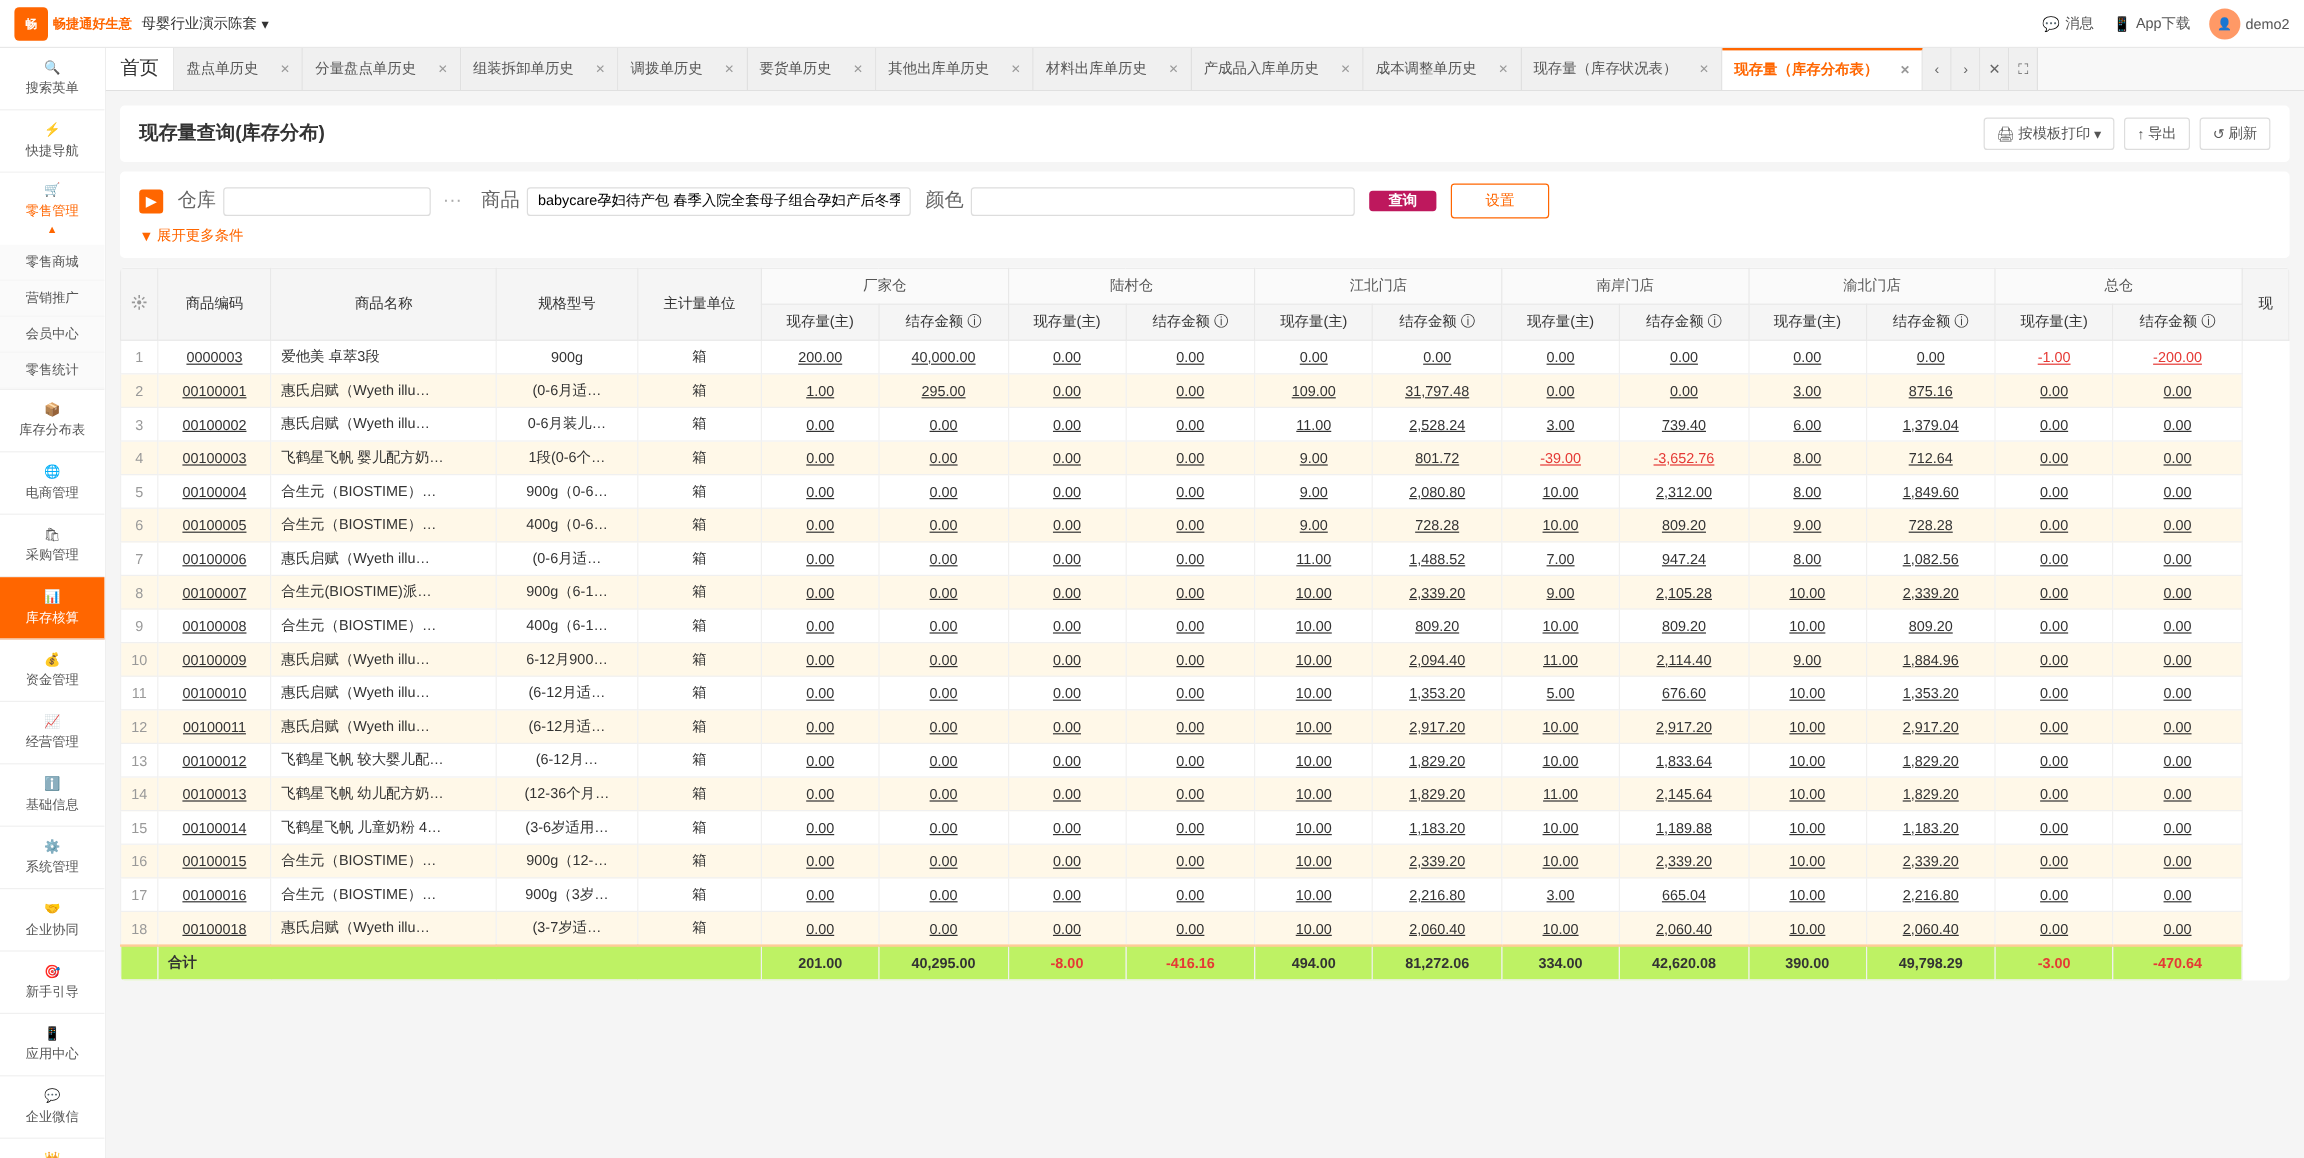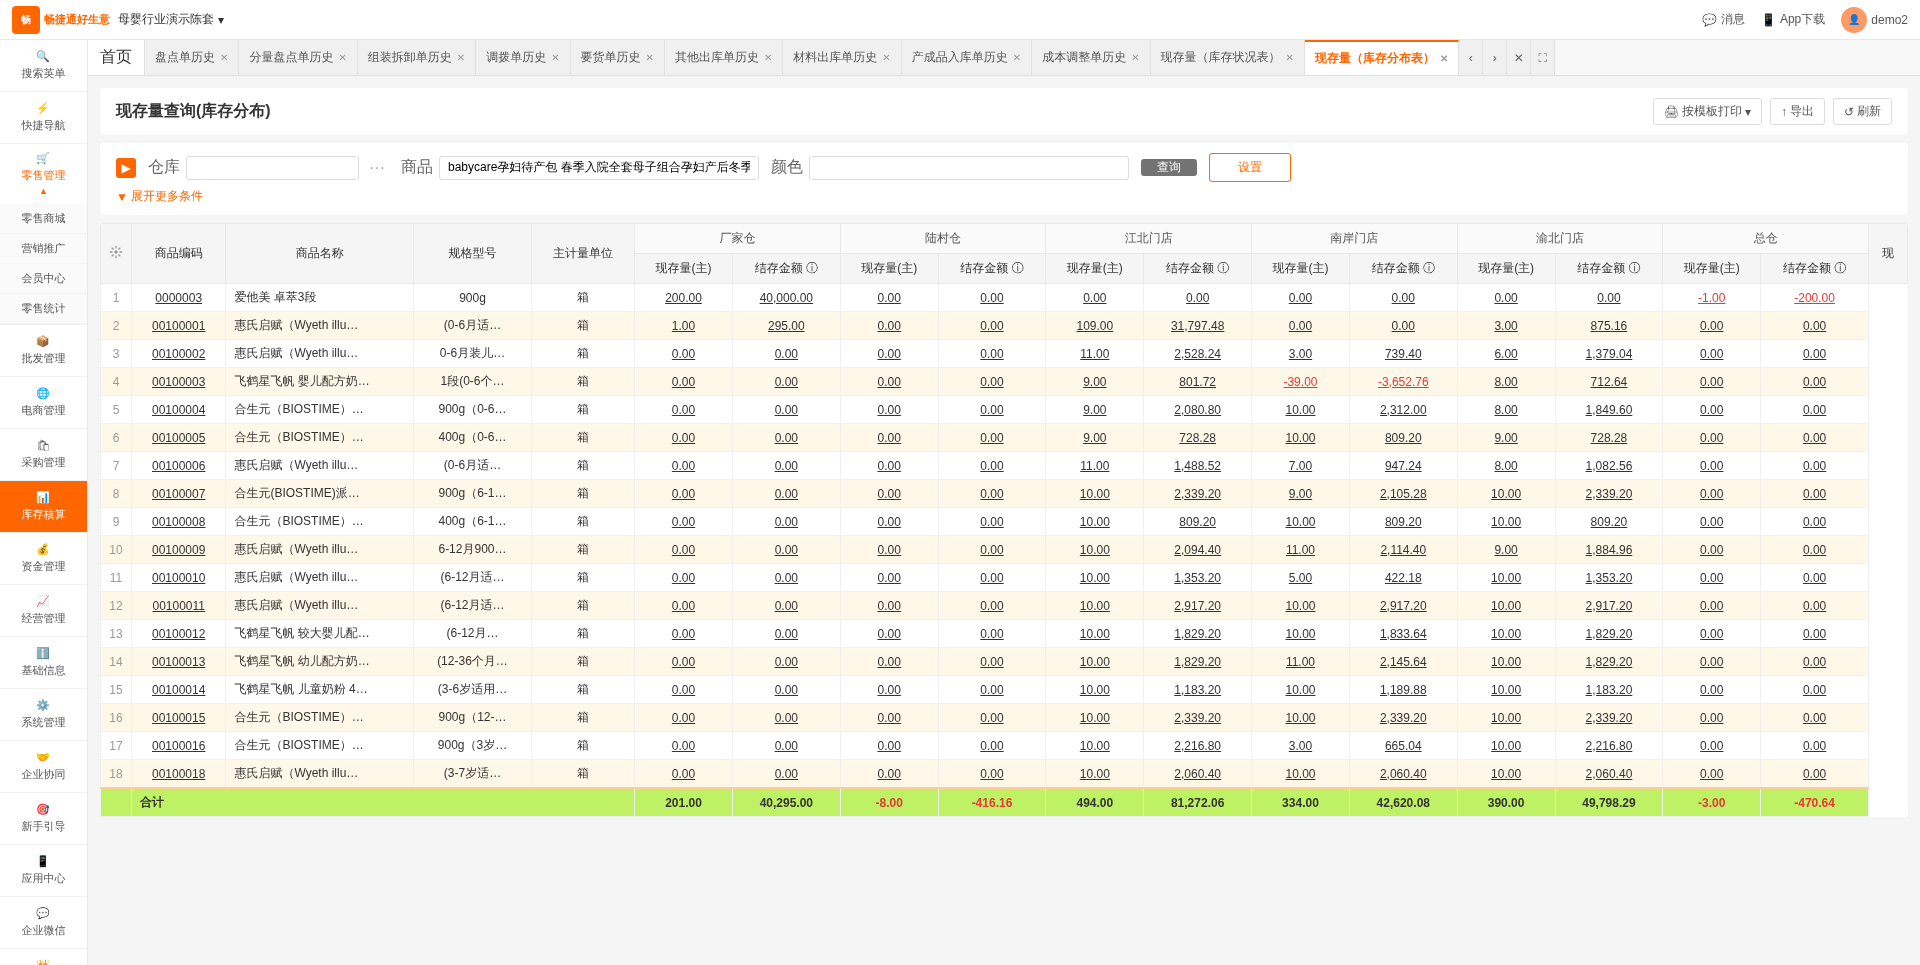--- a/index.html
+++ b/index.html
@@ -77,21 +77,21 @@
       font-size: 16px;
       border-right: 1px solid #e0e0e0;
       cursor: pointer;
       flex-shrink: 0;
     }
     .tab-item {
       padding: 0 10px;
       height: 36px;
       display: flex;
       align-items: center;
-      gap: 5px;
+      gap: 18px;
       background: #f0f0f0;
       color: #555;
       font-size: 12px;
       border-right: 1px solid #e0e0e0;
       cursor: pointer;
       flex-shrink: 0;
       white-space: nowrap;
     }
     .tab-item.active { background: #fff; color: #ff6600; border-top: 2px solid #ff6600; font-weight: bold; }
     .tab-item .close-btn { color: #999; font-size: 10px; cursor: pointer; }
@@ -156,27 +156,28 @@
     .expand-btn {
       color: #ff6600;
       cursor: pointer;
       font-size: 12px;
       display: flex;
       align-items: center;
       gap: 3px;
       margin-top: 6px;
     }
     .search-btn {
-      background: #737373;
+      background: #be185d;
       color: #fff;
       border: none;
       border-radius: 3px;
       padding: 0 16px;
       font-size: 12px;
       cursor: pointer;
+      font-weight: bold;
     }
     .settings-btn {
       background: #fff;
       color: #ff6600;
       border: 1px solid #ff6600;
       border-radius: 3px;
       padding: 5px 28px;
       font-size: 12px;
       cursor: pointer;
     }
@@ -310,21 +311,21 @@
       </div>
       <div class="sidebar-sub">
         <div class="sidebar-sub-item">零售商城</div>
         <div class="sidebar-sub-item">营销推广</div>
         <div class="sidebar-sub-item">会员中心</div>
         <div class="sidebar-sub-item">零售统计</div>
       </div>
     </div>
     <div class="sidebar-item">
       <span>📦</span>
-      <span>批发管理</span>
+      <span>库存分布表</span>
     </div>
     <div class="sidebar-item">
       <span>🌐</span>
       <span>电商管理</span>
     </div>
     <div class="sidebar-item">
       <span>🛍</span>
       <span>采购管理</span>
     </div>
     <div class="sidebar-item active">
@@ -704,21 +705,21 @@
     <td class="text-left" style="max-width:140px;overflow:hidden;text-overflow:ellipsis;">惠氏启赋（Wyeth illu…</td>
     <td>(6-12月适…</td>
     <td>箱</td>
     <td class="num">0.00</td>
                   <td class="num">0.00</td>
                   <td class="num">0.00</td>
                   <td class="num">0.00</td>
                   <td class="num">10.00</td>
                   <td class="num">1,353.20</td>
                   <td class="num">5.00</td>
-                  <td class="num">422.18</td>
+                  <td class="num">676.60</td>
                   <td class="num">10.00</td>
                   <td class="num">1,353.20</td>
                   <td class="num">0.00</td>
                   <td class="num">0.00</td>
   </tr>
                 <tr class="highlight">
     <td class="row-num">12</td>
     <td class="underline">00100011</td>
     <td class="text-left" style="max-width:140px;overflow:hidden;text-overflow:ellipsis;">惠氏启赋（Wyeth illu…</td>
     <td>(6-12月适…</td>

